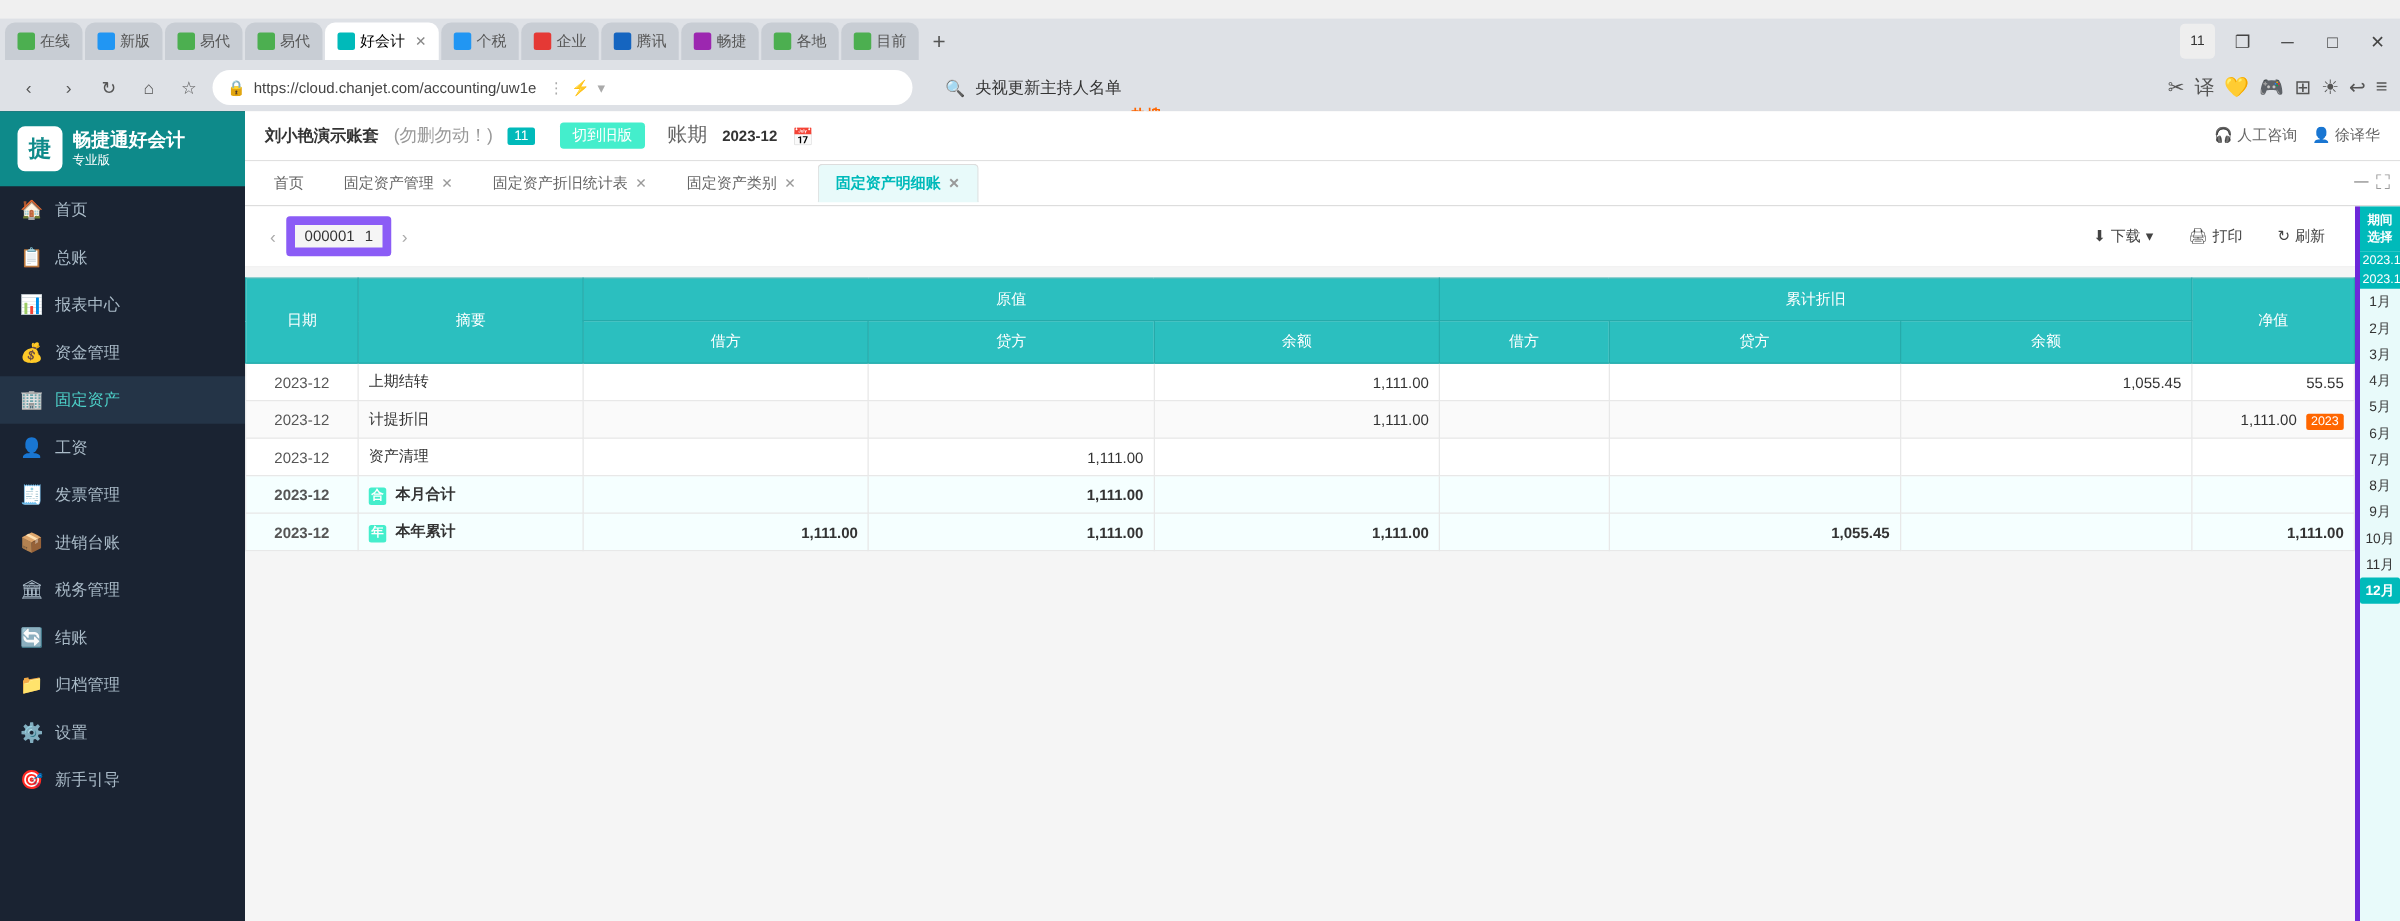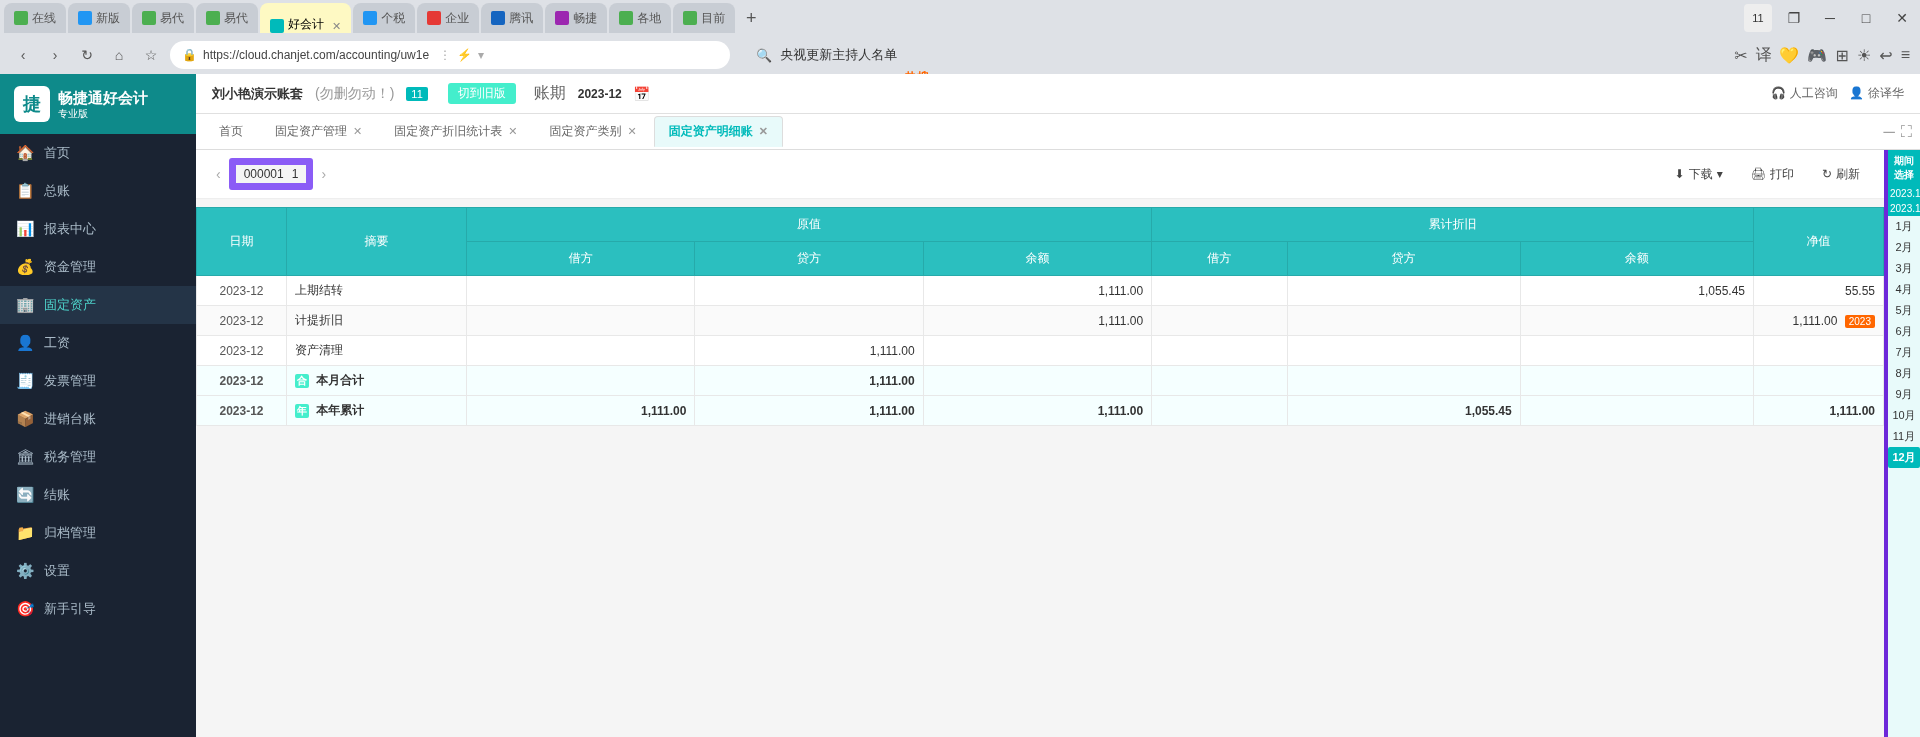--- a/index.html
+++ b/index.html
@@ -1,22 +1,22 @@
 <!DOCTYPE html>
 <html><head>
   <meta charset="utf-8">
   <style>
     * { box-sizing: border-box; margin: 0; padding: 0; }
     body { font-family: 'Microsoft YaHei', Arial, sans-serif; font-size: 12px; background: #f0f0f0; overflow: hidden; }
 
     
     .browser-chrome { background: #dee1e6; width: 1920px; }
-    .tab-bar { display: flex; align-items: center; height: 36px; background: #dee1e6; padding: 0 4px; gap: 2px; }
+    .tab-bar { display: flex; align-items: center; height: 36px; background: #dee1e6; padding: 0 4px; gap: 2px; margin-top: 15px; }
     .tab { display: flex; align-items: center; height: 30px; padding: 0 10px; border-radius: 8px 8px 0 0; font-size: 12px; cursor: pointer; gap: 4px; max-width: 160px; white-space: nowrap; overflow: hidden; }
-    .tab.active { background: #fef9c3; align-items: flex-end; }
+    .tab.active { background: #ffffff; }
     .tab.inactive { background: #c8cdd4; color: #555; }
     .tab-favicon { width: 14px; height: 14px; border-radius: 2px; flex-shrink: 0; }
     .tab-close { margin-left: 4px; color: #888; font-size: 11px; cursor: pointer; flex-shrink: 0; }
     .tab-new { width: 28px; height: 28px; display: flex; align-items: center; justify-content: center; font-size: 18px; color: #555; cursor: pointer; }
     .tab-actions { margin-left: auto; display: flex; align-items: center; gap: 8px; }
     .browser-btn { width: 28px; height: 28px; display: flex; align-items: center; justify-content: center; font-size: 14px; color: #444; cursor: pointer; border-radius: 4px; }
 
     .address-bar { display: flex; align-items: center; height: 38px; background: #dee1e6; padding: 0 10px; gap: 6px; }
     .nav-btn { width: 26px; height: 26px; display: flex; align-items: center; justify-content: center; color: #555; cursor: pointer; border-radius: 4px; font-size: 14px; }
     .url-box { flex: 0 0 560px; height: 28px; background: #fff; border-radius: 14px; display: flex; align-items: center; padding: 0 12px; font-size: 12px; color: #333; gap: 6px; }

